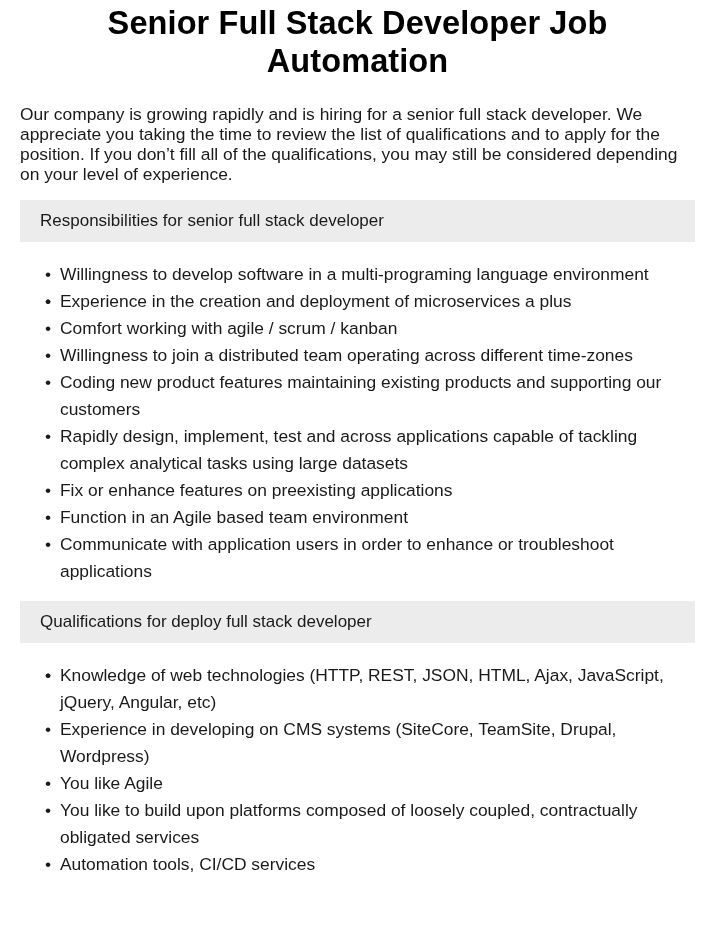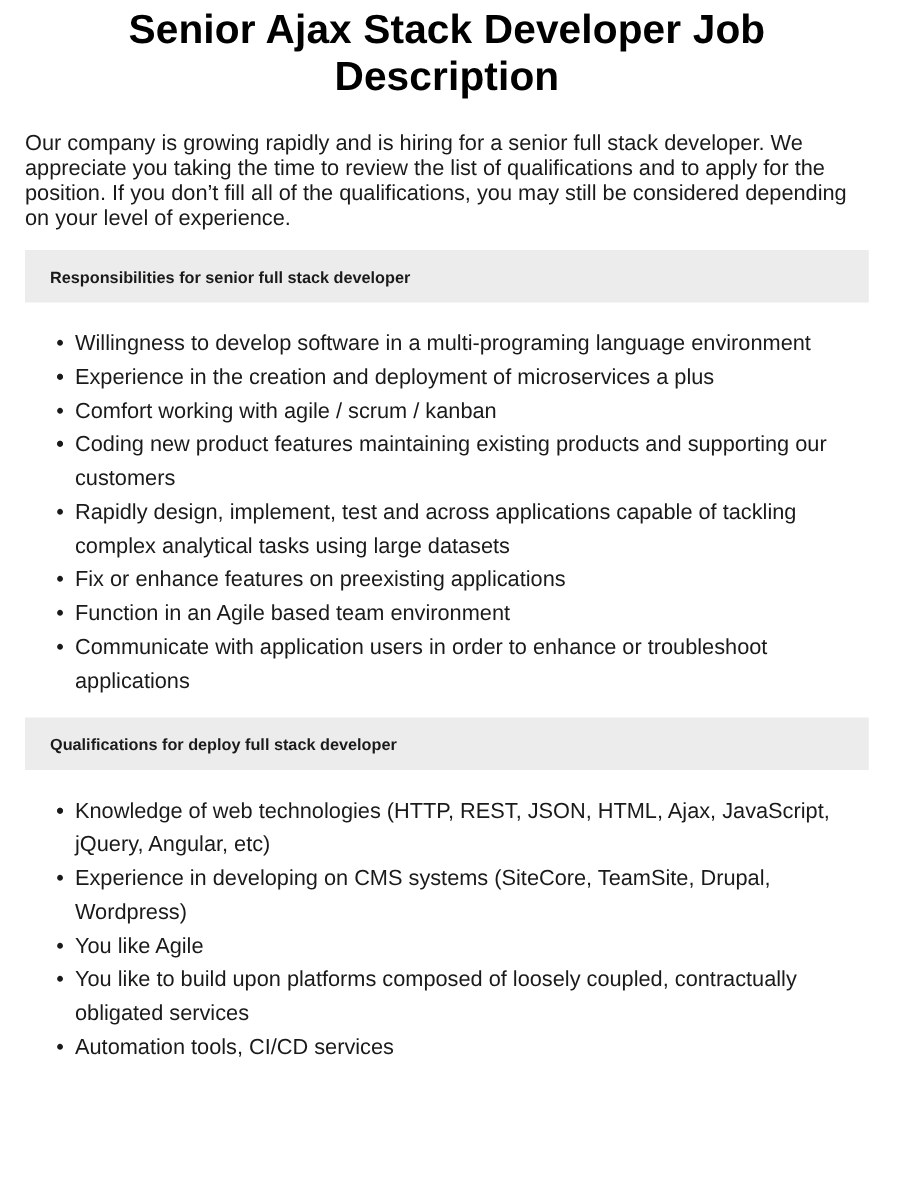--- a/index.html
+++ b/index.html
@@ -15,46 +15,46 @@
     line-height:38px; letter-spacing:0.1px; color:#000;
   }
   .intro {
     margin:24px 0 0 0;
     font-size:17.4px; line-height:20px; color:#1a1a1a;
   }
   .section-head {
     margin-top:16px; background:#ececec;
     height:42px; display:flex; align-items:center;
     padding-left:20px; box-sizing:border-box;
-    font-size:13px; font-weight:bold; color:#1a1a1a;
+    font-size:17px; font-weight:normal; color:#1a1a1a;
   }
   ul { margin:0; padding-left:40px; list-style:none; }
   ul.resp { margin-top:19px; }
   ul.qual { margin-top:19px; }
   li {
     position:relative; font-size:17.4px; line-height:27px; color:#1a1a1a;
   }
   li .bullet {
     position:absolute; left:-17px; top:0; width:10px; text-align:center;
   }
 </style>
 </head>
 <body>
 
 <div class="page">
-  <h1>Senior Ajax Stack Developer Job Description</h1>
+  <h1>Senior Full Stack Developer Job Automation</h1>
   <p class="intro">Our company is growing rapidly and is hiring for a senior full stack developer. We appreciate you taking the time to review the list of qualifications and to apply for the position. If you don’t fill all of the qualifications, you may still be considered depending on your level of experience.</p>
 
   <div class="section-head">Responsibilities for senior full stack developer</div>
   <ul class="resp">
     <li><span class="bullet">•</span><span>Willingness to develop software in a multi-programing language environment</span></li>
     <li><span class="bullet">•</span></li>
     <li><span class="bullet">•</span><span>Experience in the creation and deployment of microservices a plus</span></li>
     <li><span class="bullet">•</span><span>Comfort working with agile / scrum / kanban</span></li>
-    <li><span class="bullet">•</span></li>
+    <li><span class="bullet">•</span><span>Willingness to join a distributed team operating across different time-zones</span></li>
     <li><span class="bullet">•</span><span>Coding new product features maintaining existing products and supporting our customers</span></li>
     <li><span class="bullet">•</span><span>Rapidly design, implement, test and across applications capable of tackling complex analytical tasks using large datasets</span></li>
     <li><span class="bullet">•</span><span>Fix or enhance features on preexisting applications</span></li>
     <li><span class="bullet">•</span><span>Function in an Agile based team environment</span></li>
     <li><span class="bullet">•</span><span>Communicate with application users in order to enhance or troubleshoot applications</span></li>
   </ul>
 
   <div class="section-head">Qualifications for deploy full stack developer</div>
   <ul class="qual">
     <li><span class="bullet">•</span></li>

